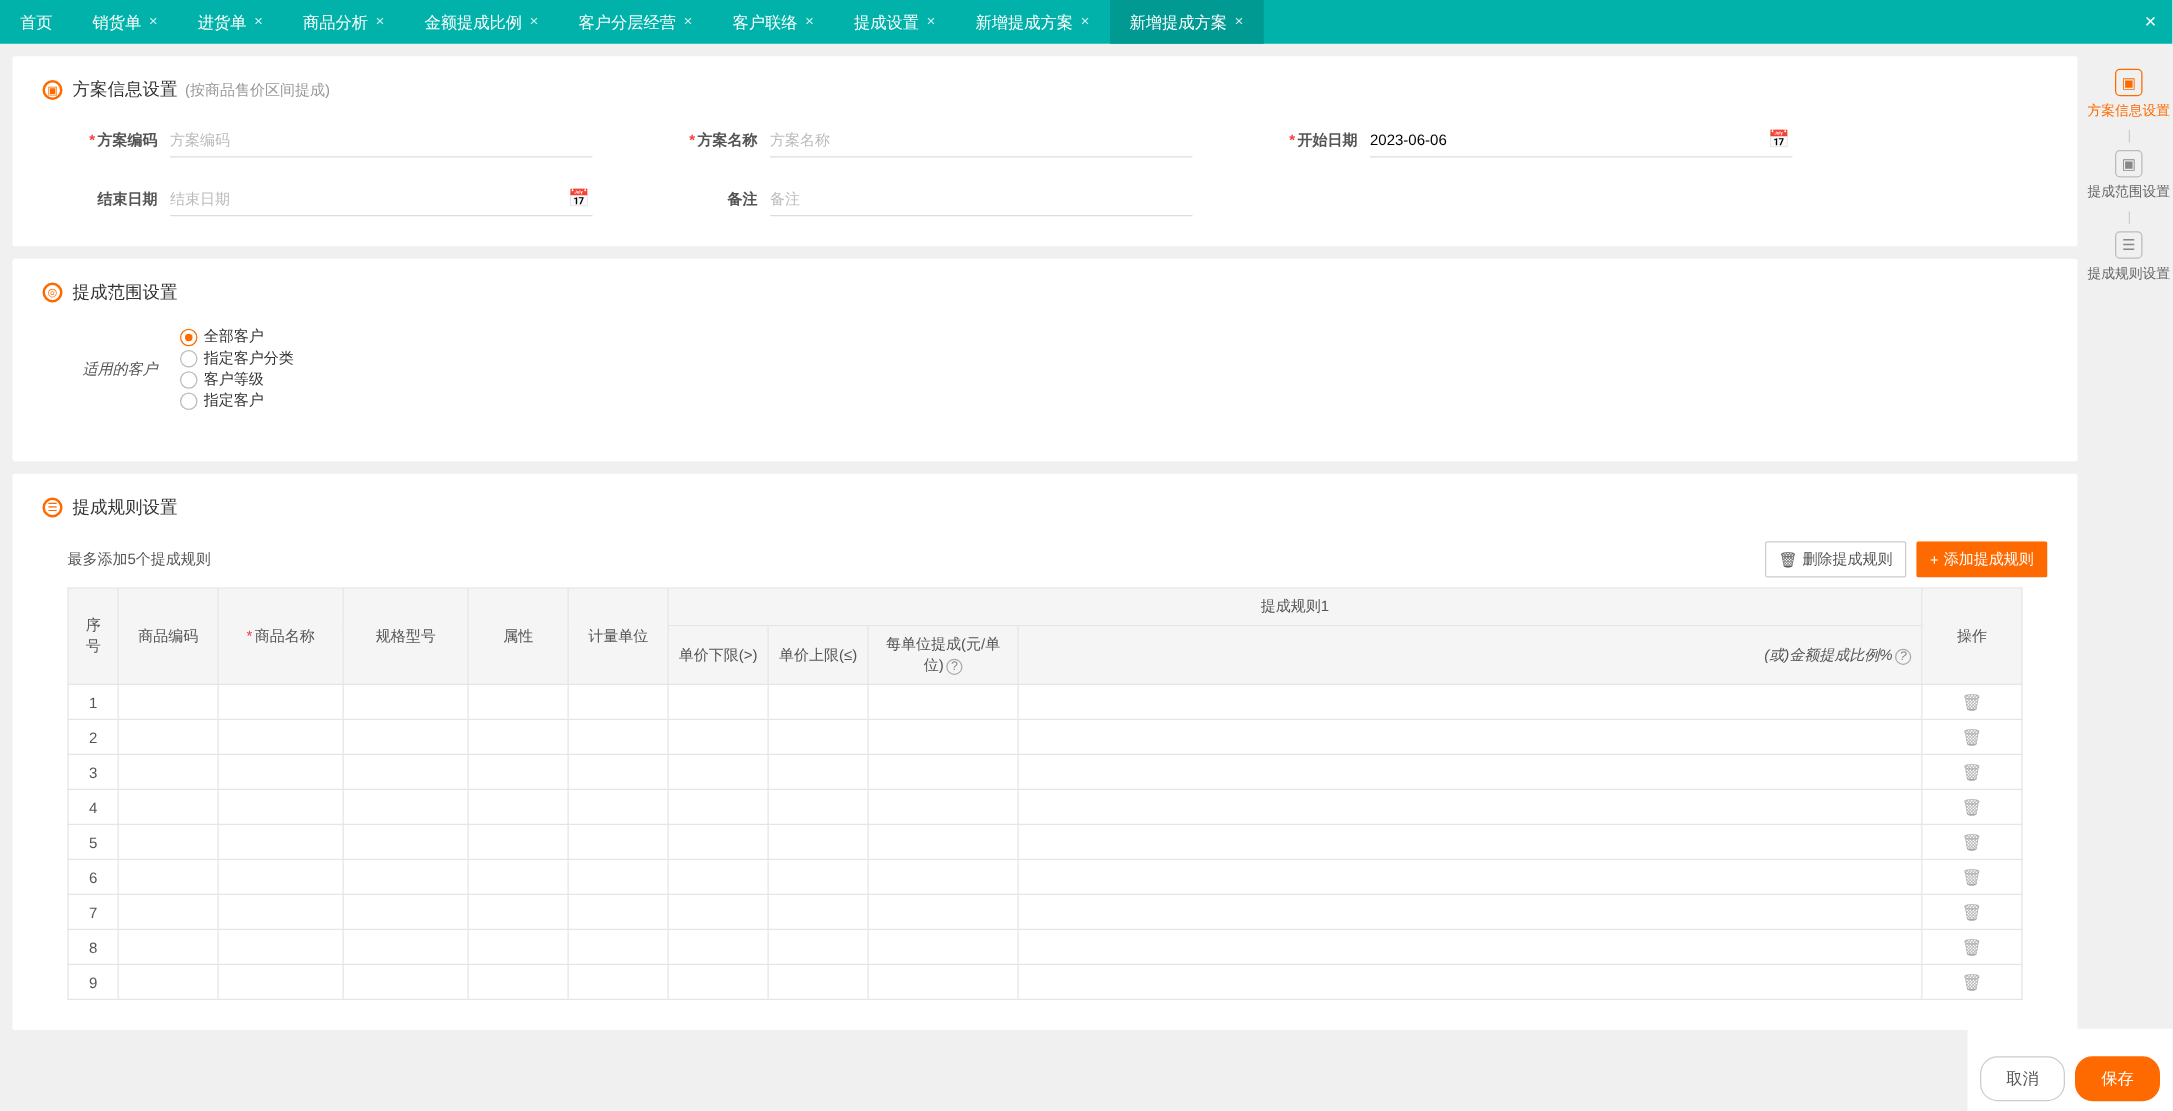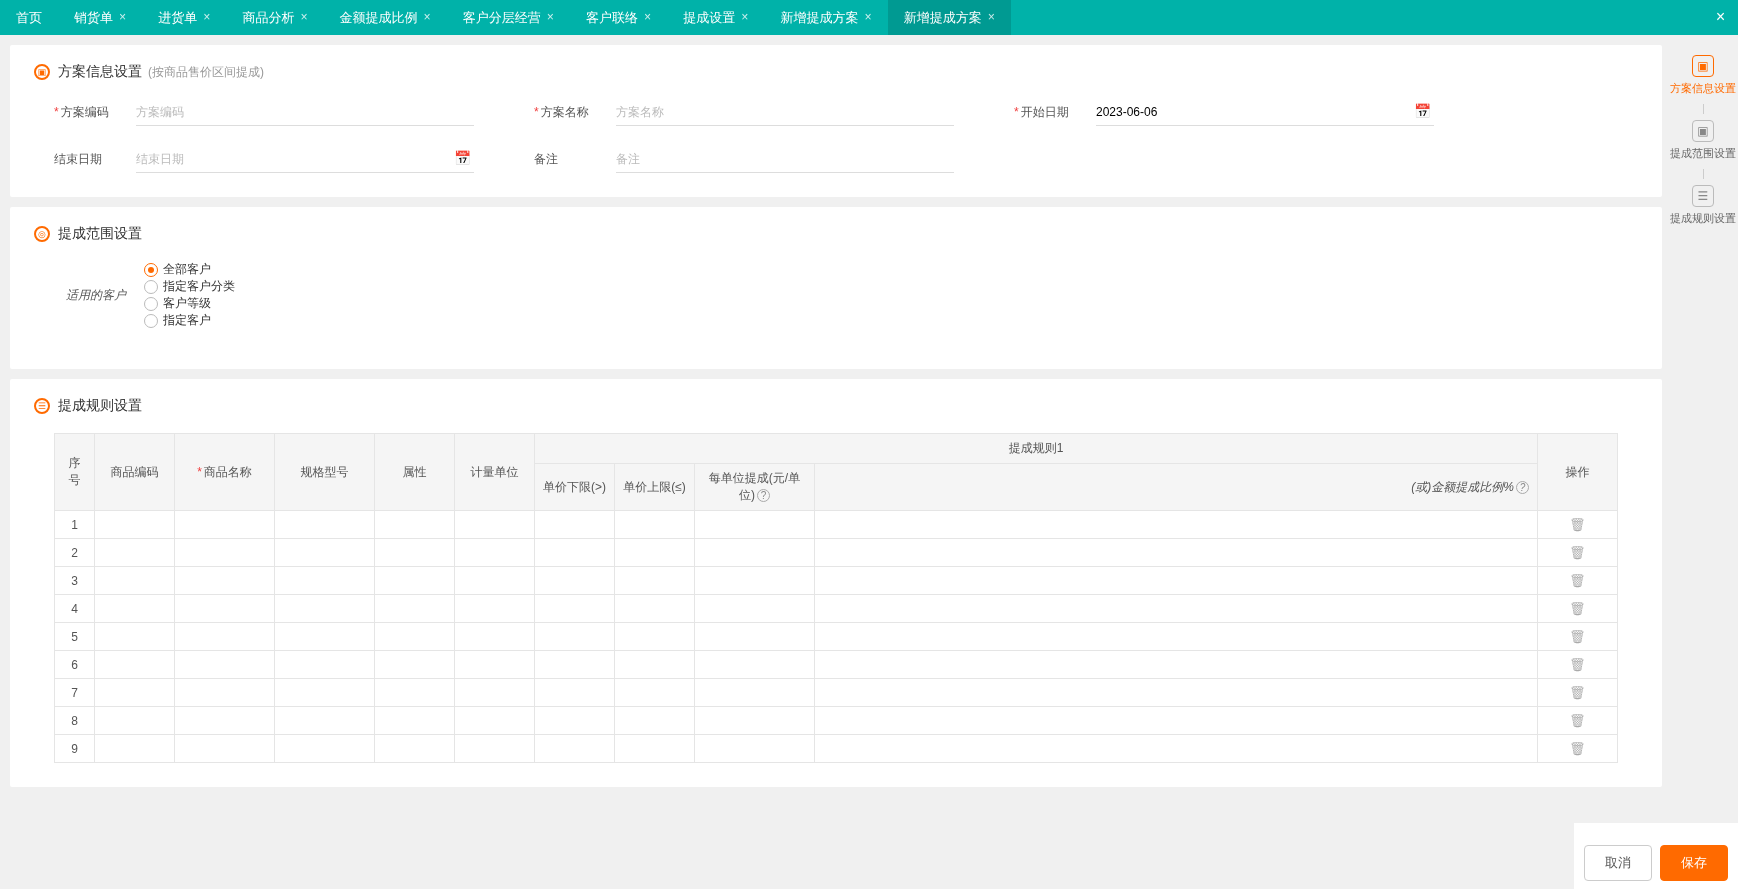--- a/index.html
+++ b/index.html
@@ -27,21 +27,21 @@
   
   
   .panel { background: #fff; border-radius: 2px; margin-bottom: 10px; padding: 18px 24px 24px; }
   .panel-title { display: flex; align-items: center; font-size: 14px; font-weight: 500; margin-bottom: 18px; }
   .panel-title .pt-icon { width: 16px; height: 16px; border-radius: 50%; border: 2px solid #ff6a00; color: #ff6a00; font-size: 9px; display: flex; align-items: center; justify-content: center; margin-right: 8px; }
   .panel-title .pt-sub { color: #999; font-size: 12px; margin-left: 6px; font-weight: normal; }
   
   
   .form-grid { display: flex; flex-wrap: wrap; gap: 20px 60px; padding-left: 20px; }
   .form-item { display: flex; align-items: center; width: 420px; }
-  .form-item label { width: 72px; font-size: 12px; color: #555; }
+  .form-item label { width: 72px; text-align: right; font-size: 12px; color: #555; font-weight: bold; }
   .form-item .req { color: #f04040; margin-right: 2px; }
   .form-item .input-wrap { flex: 1; margin-left: 10px; border-bottom: 1px solid #ddd; position: relative; }
   .form-item input { width: 100%; border: none; outline: none; padding: 6px 24px 6px 0; font-size: 12px; background: transparent; }
   .form-item input::placeholder { color: #bbb; }
   .cal-icon { position: absolute; right: 2px; top: 4px; color: #ff8a3d; font-size: 14px; }
   
   
   .radio-rows { padding-left: 20px; }
   .radio-row { display: flex; align-items: center; margin-bottom: 16px; font-size: 12px; }
   .radio-row .rlabel { width: 72px; text-align: right; color: #555; margin-right: 18px; font-style: italic; }
@@ -75,21 +75,21 @@
   .col-high { width: 80px; }
   .col-per { width: 120px; }
   .col-pct { }
   .col-op { width: 80px; }
   .th-req { color: #f04040; margin-right: 2px; }
   .help-icon { display: inline-block; width: 13px; height: 13px; border: 1px solid #aaa; border-radius: 50%; font-size: 10px; line-height: 11px; text-align: center; color: #888; margin-left: 2px; }
   .trash { color: #aaa; font-size: 13px; cursor: pointer; }
   
   
   .footer { position: fixed; bottom: 0; right: 0; display: flex; gap: 8px; padding: 8px 10px; background: #fff; }
-  .fbtn { padding: 8px 20px; border-radius: 4px; font-size: 13px; cursor: pointer; margin-top: 14px; }
+  .fbtn { padding: 8px 20px; border-radius: 14px; font-size: 13px; cursor: pointer; margin-top: 14px; }
   .fbtn-cancel { background: #fff; border: 1px solid #ccc; color: #555; }
   .fbtn-save { background: #ff6a00; color: #fff; border: 1px solid #ff6a00; }
 </style>
 </head>
 <body>
 
 <div class="topbar" id="topbar">
   <div class="tab">
       <span>首页</span>
     </div>
@@ -198,20 +198,33 @@
               </span>
             </span>
         </div>
       </div>
     </div>
 
     <div class="panel">
       <div class="panel-title">
         <span class="pt-icon">☰</span>
         <span>提成规则设置</span>
+      </div>
+      <div class="rules-head">
+        <span class="rules-note">最多添加5个提成规则</span>
+        <div class="rules-btns">
+          <span class="btn btn-outline">
+            <span class="bi">🗑</span>
+            <span>删除提成规则</span>
+          </span>
+          <span class="btn btn-primary">
+            <span class="bi">+</span>
+            <span>添加提成规则</span>
+          </span>
+        </div>
       </div>
       <div class="tbl-wrap">
         <table>
           <colgroup>
             <col class="col-seq">
               <col class="col-code">
               <col class="col-name">
               <col class="col-spec">
               <col class="col-attr">
               <col class="col-unit">

